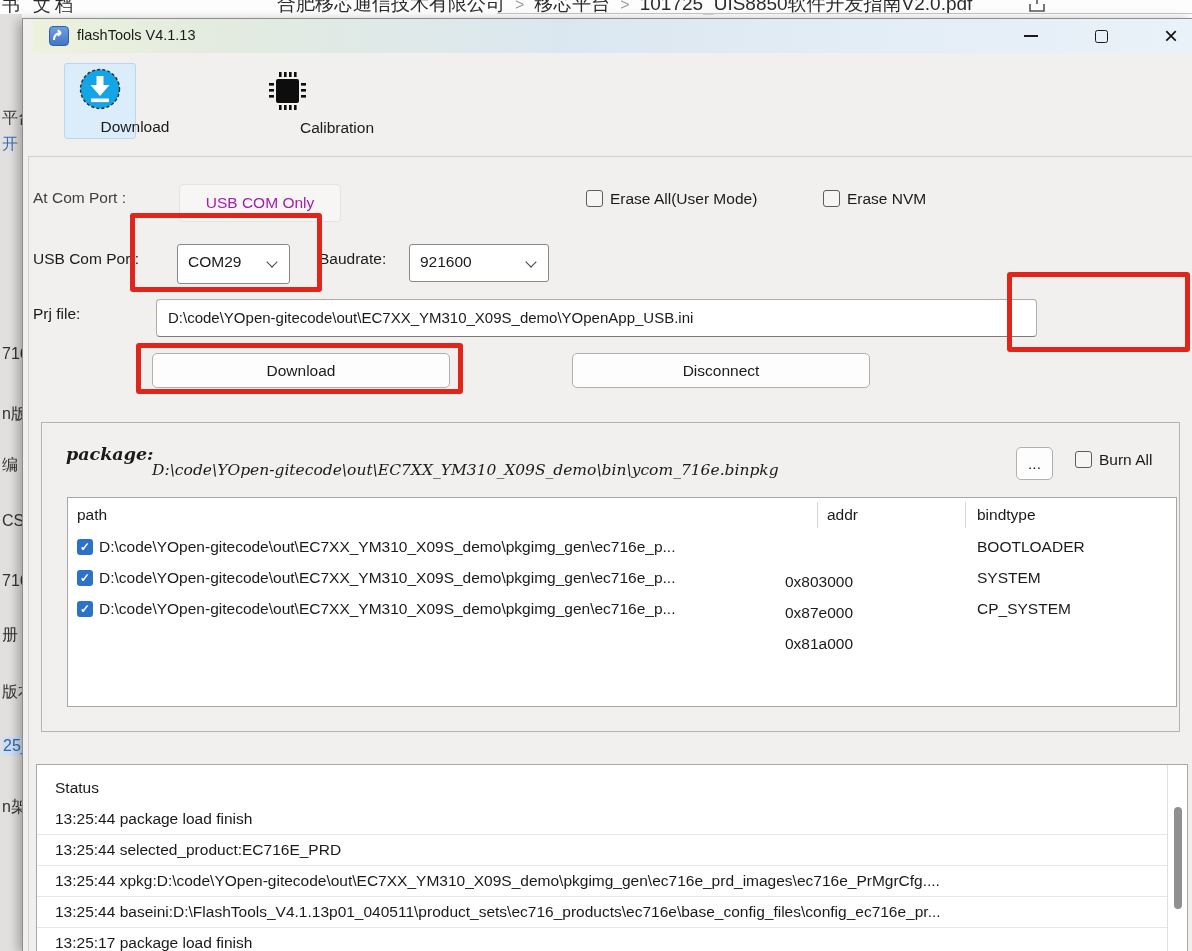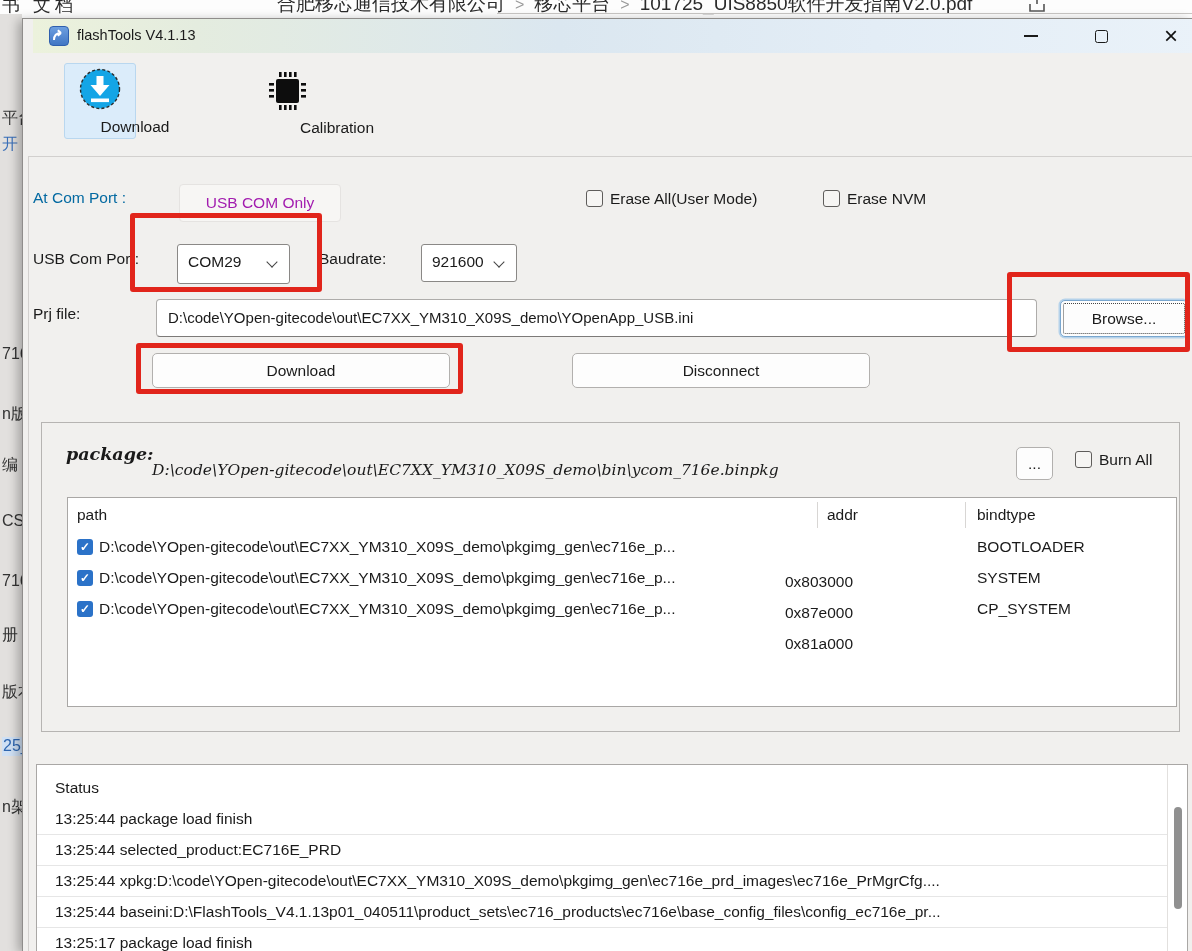--- a/index.html
+++ b/index.html
@@ -36,21 +36,21 @@
   .tb-btn { top:44px; height:76px; text-align:center; }
   .tb-sel { background:#dbecfa; border:1px solid #b9d7ef; border-radius:3px; }
   .tb-label { position:absolute; bottom:2px; width:100%; font-size:15.5px; }
   .tb-ic { position:absolute; top:2px; left:50%; transform:translateX(-50%); }
 
   .panel-hline { left:5px; top:137px; width:1165px; border-top:1px solid #d2d0ce; }
   .panel-vline { left:5px; top:137px; height:796px; border-left:1px solid #d2d0ce; }
 
   
   .lbl { font-size:15.5px; white-space:nowrap; }
-  .lbl-dis { color:#0369a1; }
+  .lbl-dis { color:#404040; }
   .btn-dis { background:#f7f6f4; border:1px solid #e5e3e1; border-radius:4px; color:#a21caf;
              display:flex; align-items:center; justify-content:center; font-size:15.5px; }
   .chk { width:17px; height:17px; border:1px solid #5f5d5b; border-radius:3px; background:#f6f5f3; }
   .combo { background:#fff; border:1px solid #8a8886; border-radius:3px; font-size:15.5px; }
   .combo .val { position:absolute; left:10px; top:8px; }
   .chev { position:absolute; right:13px; top:13px; width:8px; height:8px;
           border-right:1.6px solid #444; border-bottom:1.6px solid #444; transform:rotate(45deg); }
   .tbox { background:#fff; border:1px solid #aeacaa; border-bottom-color:#7c7a78; border-radius:4px; }
   .tbox .val { position:absolute; left:11px; top:9px; font-size:15px; white-space:nowrap; }
   .btn { background:#fdfdfd; border:1px solid #b2b0ae; border-radius:5px;
@@ -177,30 +177,29 @@
   <div class="abs lbl" style="left:587px; top:171px">Erase All(User Mode)</div>
   <div class="abs chk" style="left:800px; top:171px"></div>
   <div class="abs lbl" style="left:824px; top:171px">Erase NVM</div>
 
   <div class="abs lbl" style="left:10px; top:231px">USB Com Port:</div>
   <div class="abs combo" style="left:154px; top:225px; width:113px; height:40px">
     <span class="val">COM29</span>
     <span class="chev"></span>
   </div>
   <div class="abs lbl" style="left:296px; top:231px">Baudrate:</div>
-  <div class="abs combo" style="left:398px; top:225px; width:96px; height:38px">
+  <div class="abs combo" style="left:386px; top:225px; width:140px; height:38px">
     <span class="val">921600</span>
     <span class="chev"></span>
   </div>
 
   <div class="abs lbl" style="left:10px; top:286px">Prj file:</div>
   <div class="abs tbox" style="left:133px; top:280px; width:881px; height:38px">
     <span class="val">D:\code\YOpen-gitecode\out\EC7XX_YM310_X09S_demo\YOpenApp_USB.ini</span>
   </div>
-  <div class="abs btn btn-focus" style="left:1037px; top:281px; width:128px; height:37px">Browse...</div>
 
   <div class="abs btn" style="left:129px; top:334px; width:298px; height:35px">Download</div>
   <div class="abs btn" style="left:549px; top:334px; width:298px; height:35px">Disconnect</div>
 
   <div class="abs groupbox">
     <div class="abs pkg-label" style="left:24px; top:21px">package:</div>
     <div class="abs pkg-path" style="left:110px; top:38px">D:\code\YOpen-gitecode\out\EC7XX_YM310_X09S_demo\bin\ycom_716e.binpkg</div>
     <div class="abs btn" style="left:974px; top:24px; width:37px; height:33px">...</div>
     <div class="abs chk" style="left:1033px; top:28px"></div>
     <div class="abs lbl" style="left:1057px; top:28px">Burn All</div>

